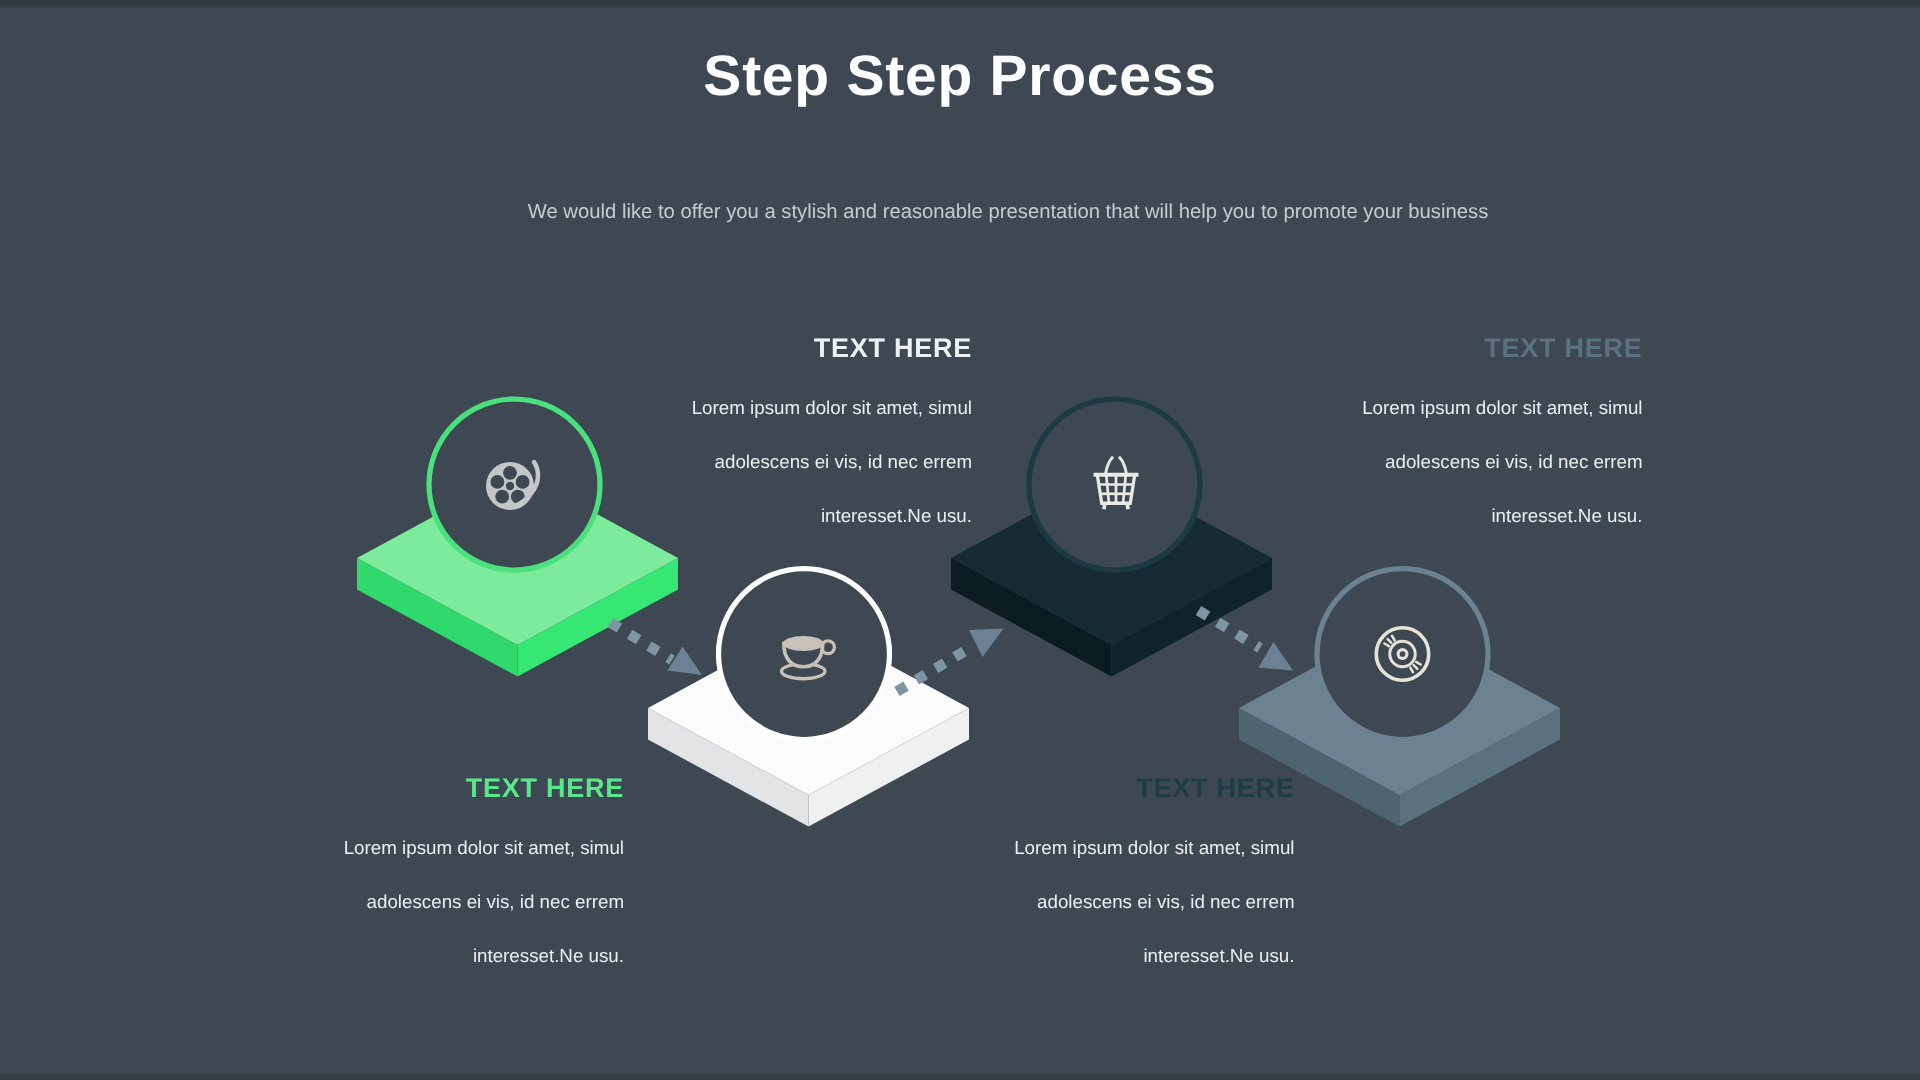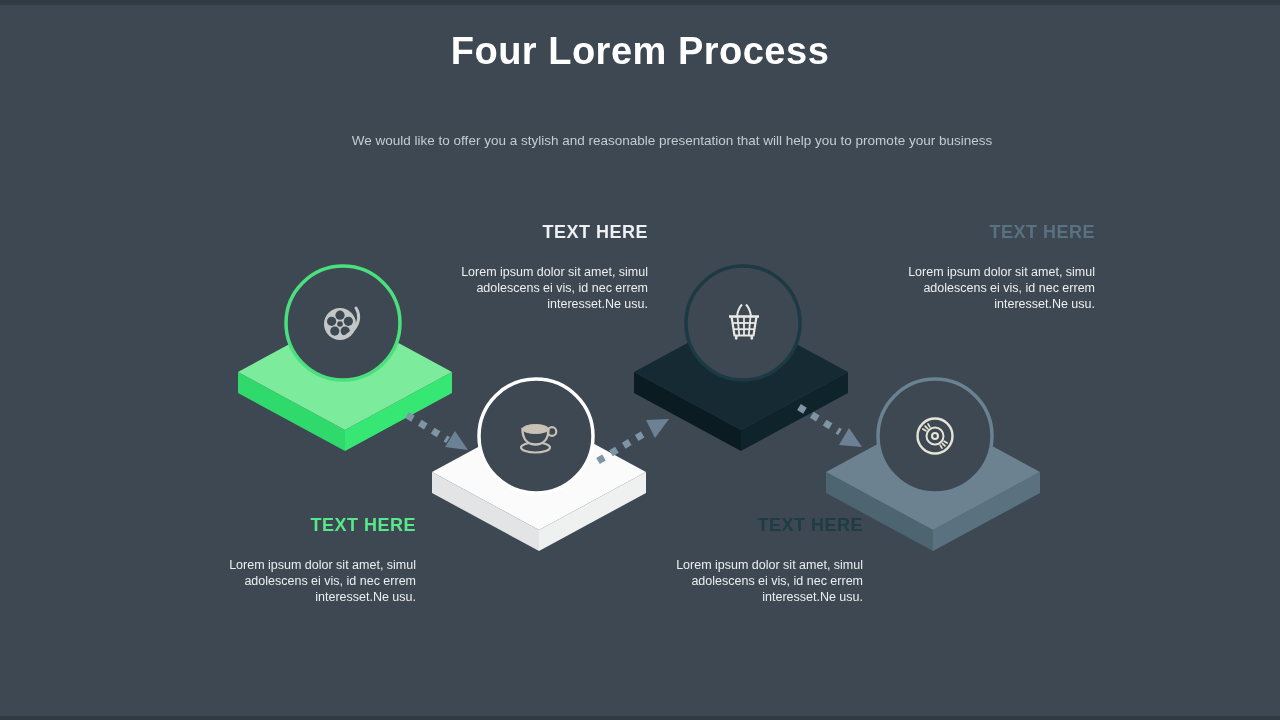--- a/index.html
+++ b/index.html
@@ -20,33 +20,33 @@
     position:absolute;top:133px;left:0;width:1280px;
     text-align:center;color:#C5CCD2;font-size:13.5px;margin:0;font-weight:normal;padding-left:32px;
   }
   .diagram-layer{position:absolute;left:0;top:0;}
   .text-block{position:absolute;width:230px;text-align:right;}
   .step-heading{
     font-size:18px;font-weight:bold;letter-spacing:0.5px;
     margin:0 0 21px 0;
   }
   .step-body{color:#ECEFF1;font-size:12.5px;line-height:16px;}
-  .step-body div{white-space:nowrap;}
+  .step-body div{white-space:nowrap;margin-top:20px;}
   #text-block-2 .step-heading{color:#EDF1F3;}
   #text-block-4 .step-heading{color:#5A7181;}
   #text-block-1 .step-heading{color:#58E88A;}
   #text-block-3 .step-heading{color:#1D3C46;}
 </style>
 </head>
 <body>
 
 <div class="edge-bar" id="edge-bar-top"></div>
 <div class="edge-bar" id="edge-bar-bottom"></div>
 
-<h1 class="slide-title">Four Lorem Process</h1>
+<h1 class="slide-title">Step Step Process</h1>
 <p class="slide-subtitle">We would like to offer you a stylish and reasonable presentation that will help you to promote your business</p>
 
 <svg class="diagram-layer" width="1280" height="720" viewBox="0 0 1280 720">
 
   <g>
     <polygon points="238,372 345,430 345,451 238,393" fill="#2FD96B"></polygon>
     <polygon points="452,372 345,430 345,451 452,393" fill="#36E873"></polygon>
     <polygon points="238,372 345,314 452,372 345,430" fill="#7DEB9C"></polygon>
   </g>
 

